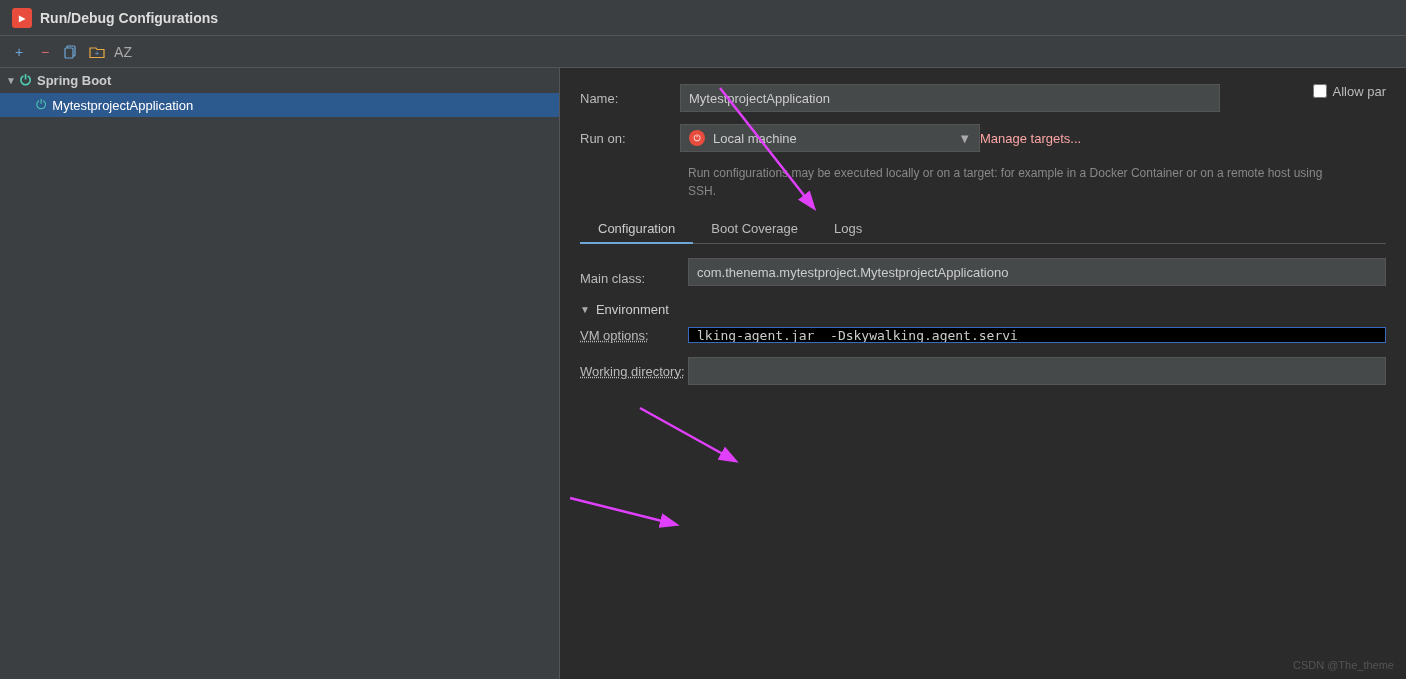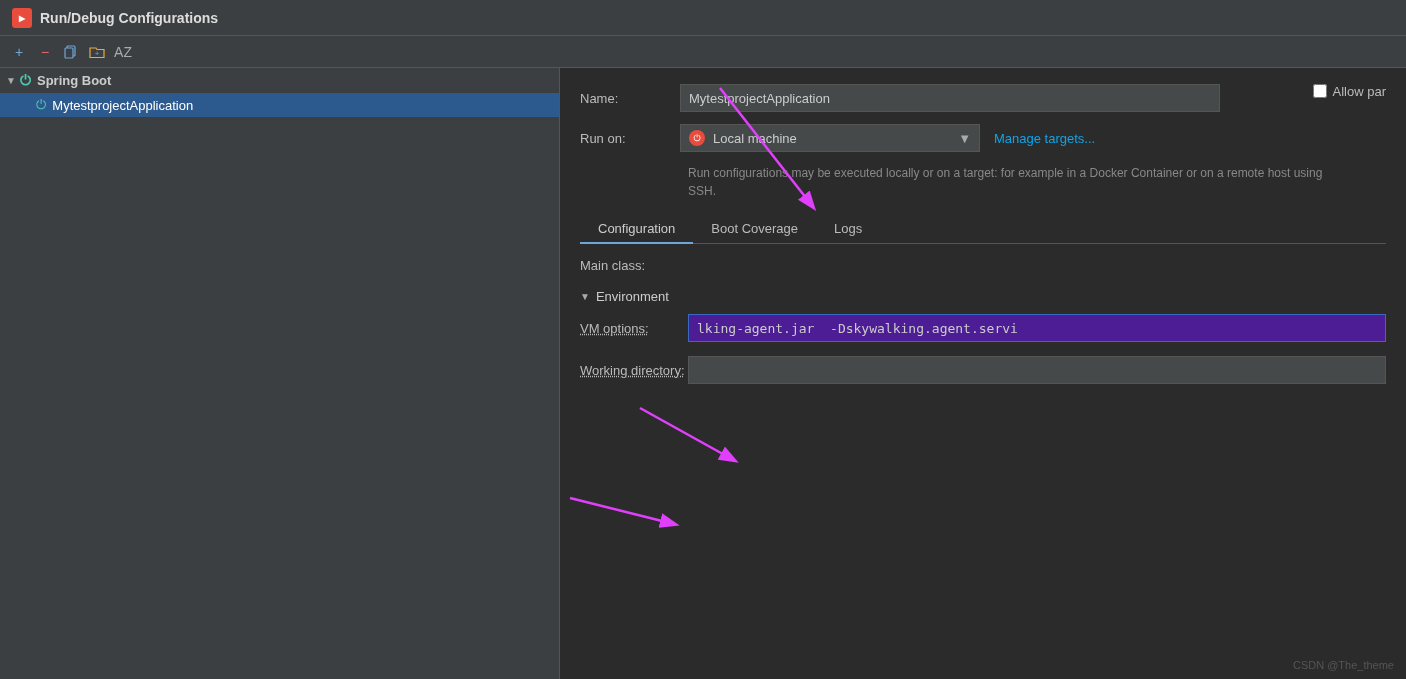--- a/index.html
+++ b/index.html
@@ -169,24 +169,24 @@
     }
     .run-on-icon {
       width: 16px; height: 16px;
       background: #e74c3c;
       border-radius: 50%;
       display: flex; align-items: center; justify-content: center;
       color: white; font-size: 9px;
     }
     .run-on-chevron { color: #aaa; margin-left: auto; }
     .manage-targets {
-      color: #0ea5e9;
-      cursor: pointer;
-      font-size: 13px;
-      margin-left: 14px;
+      color: #fca5a5;
+      cursor: pointer;
+      font-size: 13px;
+      margin-left: 0;
     }
 
     
     .info-text {
       color: #888;
       font-size: 12px;
       margin-left: 108px;
       margin-bottom: 14px;
       line-height: 1.5;
       max-width: 640px;
@@ -253,26 +253,26 @@
     }
     .vm-options-label {
       min-width: 108px;
       color: #bbb;
       font-size: 13px;
       text-decoration: underline;
       text-decoration-style: dotted;
     }
     .vm-options-input {
       flex: 1;
-      background: #4c1d95;
+      background: #000000;
       border: 1px solid #3a6abf;
       color: #ccc;
       padding: 4px 8px;
       font-size: 13px;
-      height: 28px;
+      height: 16px;
       font-family: 'Consolas', monospace;
     }
 
     .program-args-row {
       display: flex;
       align-items: center;
       margin-bottom: 14px;
     }
     .program-args-label {
       min-width: 108px;
@@ -406,20 +406,21 @@
       <div class="tab">
         <span>Boot Coverage</span>
       </div>
       <div class="tab">
         <span>Logs</span>
       </div>
     </div>
 
     <div class="main-class-row">
       <span class="main-class-label">Main class:</span>
+      <input class="main-class-value" type="text" value="com.thenema.mytestproject.MytestprojectApplicationo" style="">
     </div>
 
     <div class="section-header">
       <span class="section-chevron">▼</span>
       <span>Environment</span>
     </div>
 
     <div class="vm-options-row">
       <span class="vm-options-label">VM options:</span>
       <input class="vm-options-input" type="text" value="lking-agent.jar  -Dskywalking.agent.servi" style="">

